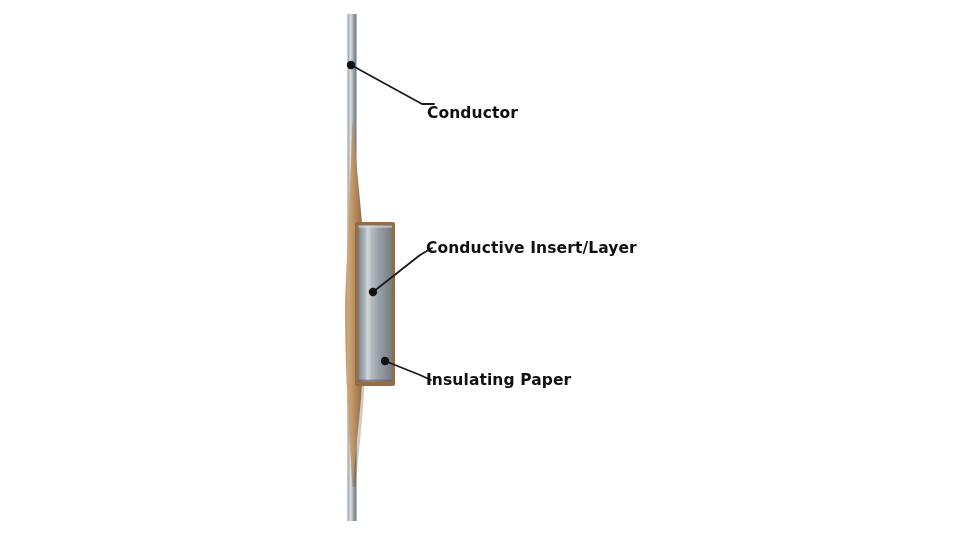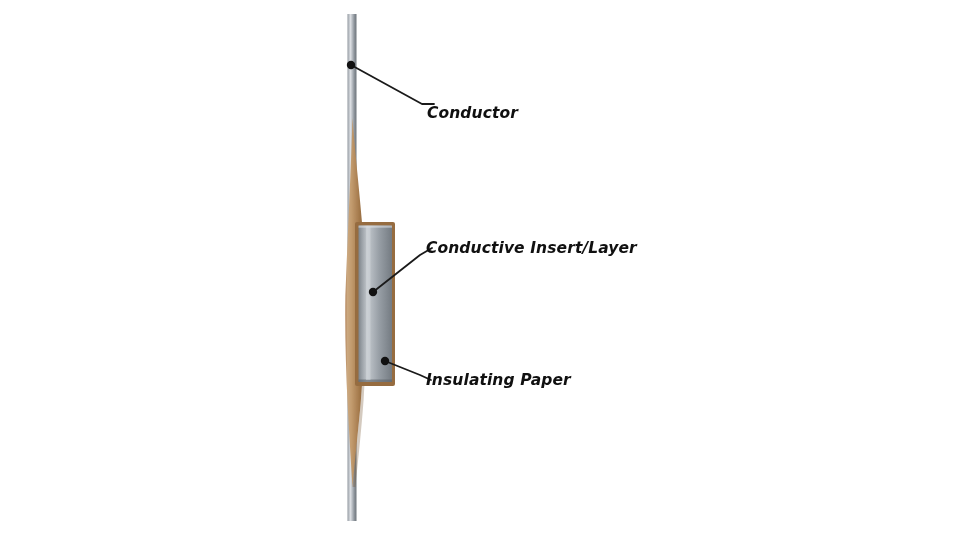--- a/index.html
+++ b/index.html
@@ -8,21 +8,20 @@
     padding: 0;
     background: #ffffff;
   }
   #stage {
     position: relative;
     width: 976px;
     height: 533px;
     background: #ffffff;
     overflow: hidden;
     font-family: "DejaVu Sans", "Liberation Sans", sans-serif;
-    font-style: italic;
   }
   #diagram-svg {
     position: absolute;
     left: 0;
     top: 0;
     width: 976px;
     height: 533px;
     display: block;
   }
   .label-text {

